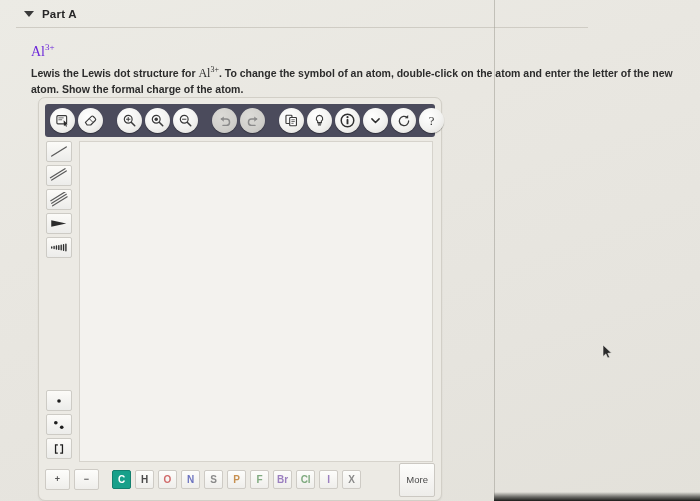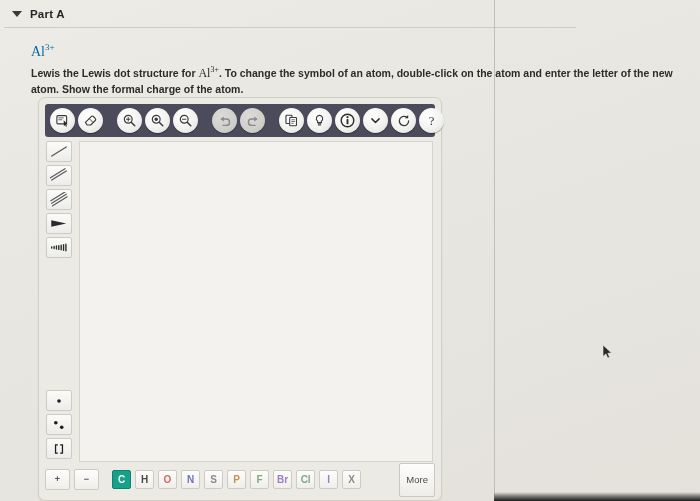--- a/index.html
+++ b/index.html
@@ -19,21 +19,21 @@
   
   #page {
     position: absolute;
     inset: 0;
     background: linear-gradient(160deg, #ecebe5 0%, #e9e7e1 35%, #e6e4de 70%, #e3e1da 100%);
   }
 
   
   #part-header {
     position: absolute;
-    left: 4px; top: 0;
+    left: 16px; top: 0;
     width: 572px;
     height: 28px;
     display: flex;
     align-items: center;
     border-bottom: 1px solid #cfccc4;
     box-sizing: border-box;
   }
   #disclosure {
     width: 26px;
     display: flex;
@@ -53,21 +53,21 @@
     letter-spacing: .2px;
   }
 
   
   #formula {
     position: absolute;
     left: 31px;
     top: 42px;
     font-family: "Liberation Serif", serif;
     font-size: 14px;
-    color: #0369a1;
+    color: #6d28d9;
   }
   #formula sup { font-size: 9px; }
 
   
   #prompt {
     position: absolute;
     left: 31px;
     top: 64px;
     width: 660px;
     font-size: 10.5px;

